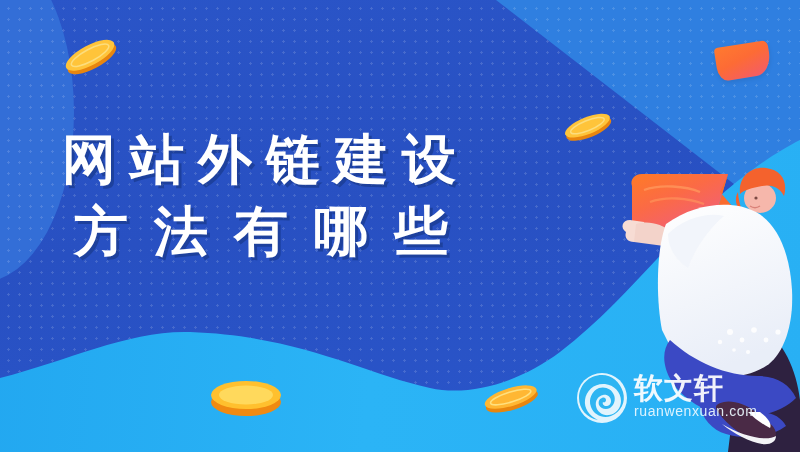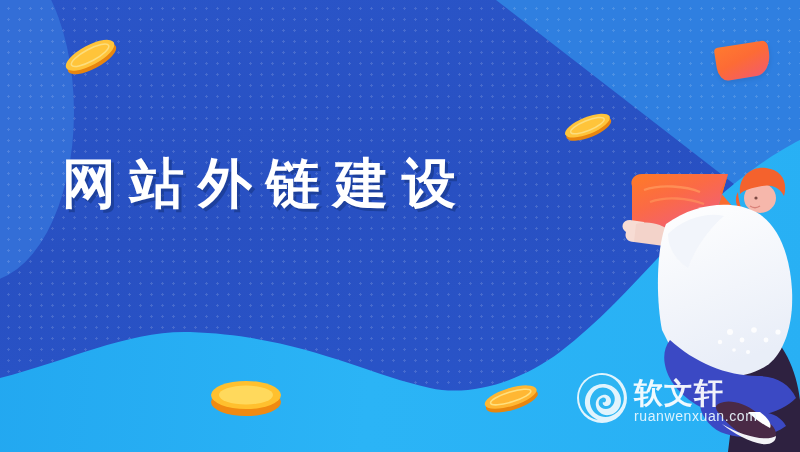--- a/index.html
+++ b/index.html
@@ -61,21 +61,21 @@
     width:54px;height:34px;
     background:linear-gradient(160deg,#ff7a2f 0%,#fd6b35 45%,#f25a6e 100%);
     border-radius:4px 6px 16px 10px / 4px 6px 22px 14px;
     transform:rotate(-9deg);
     box-shadow:0 2px 5px rgba(0,0,0,.10);
   }
 
   
   .title-block{
     position:absolute;
-    left:62px;top:148px;
+    left:62px;top:124px;
     width:560px;
     text-align:left;
     pointer-events:none;
   }
   .title-line{
     font-family:"DejaVu Sans","Liberation Sans",sans-serif;
     font-weight:700;
     font-size:54px;
     line-height:72px;
     color:#ffffff;
@@ -85,21 +85,21 @@
   }
   .title-line.l2{ letter-spacing:26px; padding-left:12px;}
 
   
   .person{position:absolute;left:600px;top:150px;width:200px;height:302px;}
 
   
   .watermark{
     position:absolute;
     left:576px;top:372px;
-    display:flex;align-items:flex-end;
+    display:flex;align-items:flex-start;
     opacity:.93;
   }
   .wm-logo{width:52px;height:52px;flex:none;}
   .wm-text{margin-left:6px;}
   .wm-cn{
     font-family:"DejaVu Sans","Liberation Sans",sans-serif;
     font-weight:700;font-size:29px;line-height:32px;
     color:#ffffff;letter-spacing:1px;
   }
   .wm-en{
@@ -149,20 +149,21 @@
       <ellipse cx="29" cy="19" rx="27" ry="9" fill="#e8860f"></ellipse>
       <ellipse cx="29" cy="15" rx="27" ry="9" fill="#ffb733"></ellipse>
       <ellipse cx="29" cy="15" rx="21" ry="5" fill="none" stroke="#ffe07e" stroke-width="1.6"></ellipse>
     </svg>
   </div>
 
   <div class="paper-note"></div>
 
   <div class="title-block">
     <div class="title-line l1">网站外链建设</div>
+    <div class="title-line l2">方法有哪些</div>
   </div>
 
   <div class="person">
     <svg width="200" height="302" viewBox="0 0 200 302" aria-hidden="true">
       <defs>
         <linearGradient id="lapg" x1="0" y1="0" x2="0.7" y2="1">
           <stop offset="0%" stop-color="#ff7b26"></stop>
           <stop offset="45%" stop-color="#fb6a46"></stop>
           <stop offset="100%" stop-color="#ef5d82"></stop>
         </linearGradient>

